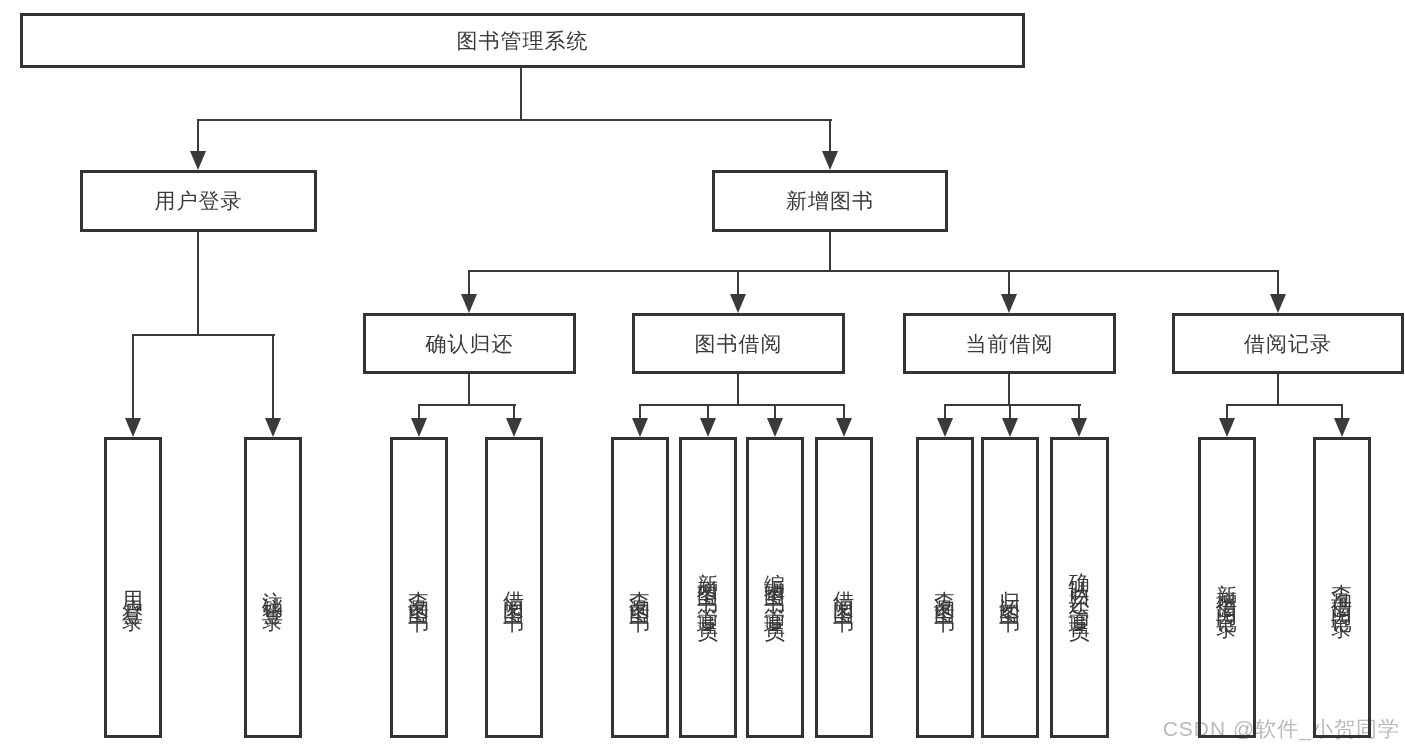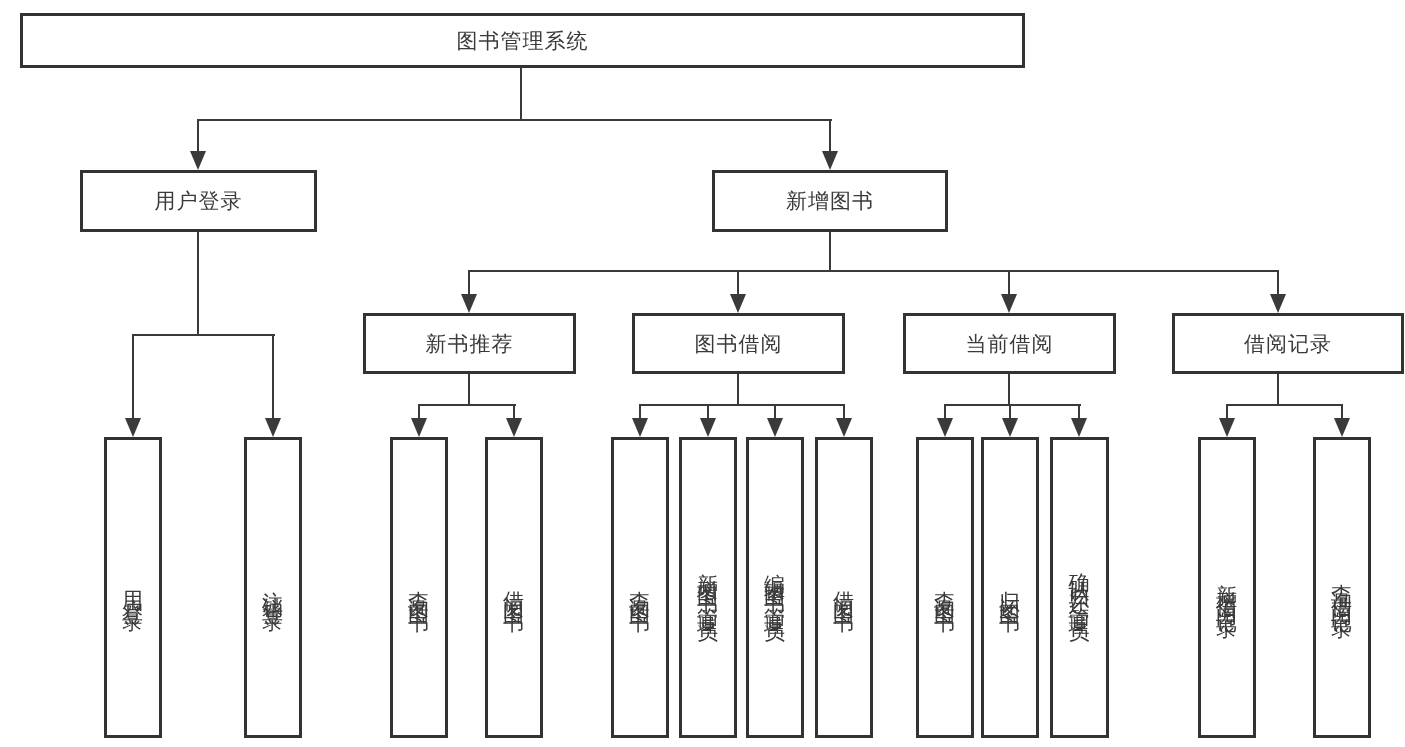--- a/index.html
+++ b/index.html
@@ -86,21 +86,21 @@
   <div class="ln vln" style="left:468px;top:270px;height:26px;"></div>
   <div class="arrow" style="left:461px;top:294px;"></div>
   <div class="ln vln" style="left:737px;top:270px;height:26px;"></div>
   <div class="arrow" style="left:730px;top:294px;"></div>
   <div class="ln vln" style="left:1008px;top:270px;height:26px;"></div>
   <div class="arrow" style="left:1001px;top:294px;"></div>
   <div class="ln vln" style="left:1277px;top:270px;height:26px;"></div>
   <div class="arrow" style="left:1270px;top:294px;"></div>
 
   <div class="box" style="left:363px;top:313px;width:213px;height:61px;">
-    <span>新书推荐</span>
+    <span>确认归还</span>
   </div>
   <div class="box" style="left:903px;top:313px;width:213px;height:61px;">
     <span>当前借阅</span>
   </div>
   <div class="box" style="left:632px;top:313px;width:213px;height:61px;">
     <span>图书借阅</span>
   </div>
   <div class="box" style="left:1172px;top:313px;width:232px;height:61px;">
     <span>借阅记录</span>
   </div>
@@ -176,14 +176,15 @@
     <span class="vtext">确认归还（管理员）</span>
   </div>
 
   <div class="box leaf" style="left:1198px;top:437px;width:58px;height:301px;">
     <span class="vtext">新增借阅记录</span>
   </div>
   <div class="box leaf" style="left:1313px;top:437px;width:58px;height:301px;">
     <span class="vtext">查询借阅记录</span>
   </div>
 
+  <div class="watermark">CSDN @软件_小贺同学</div>
 
 </div>
 
 </body></html>

